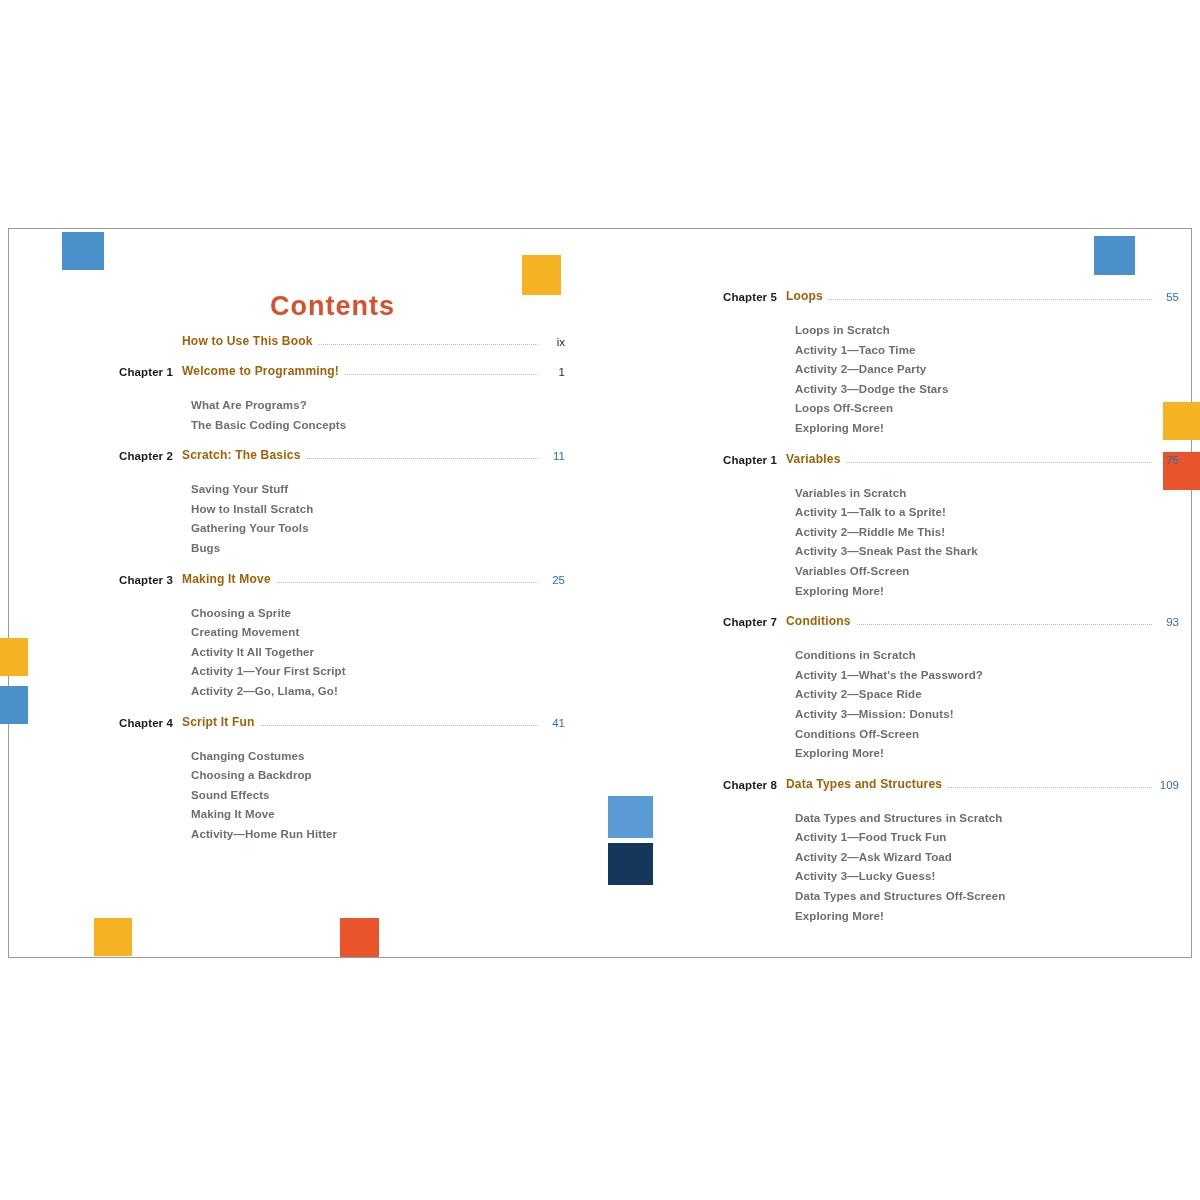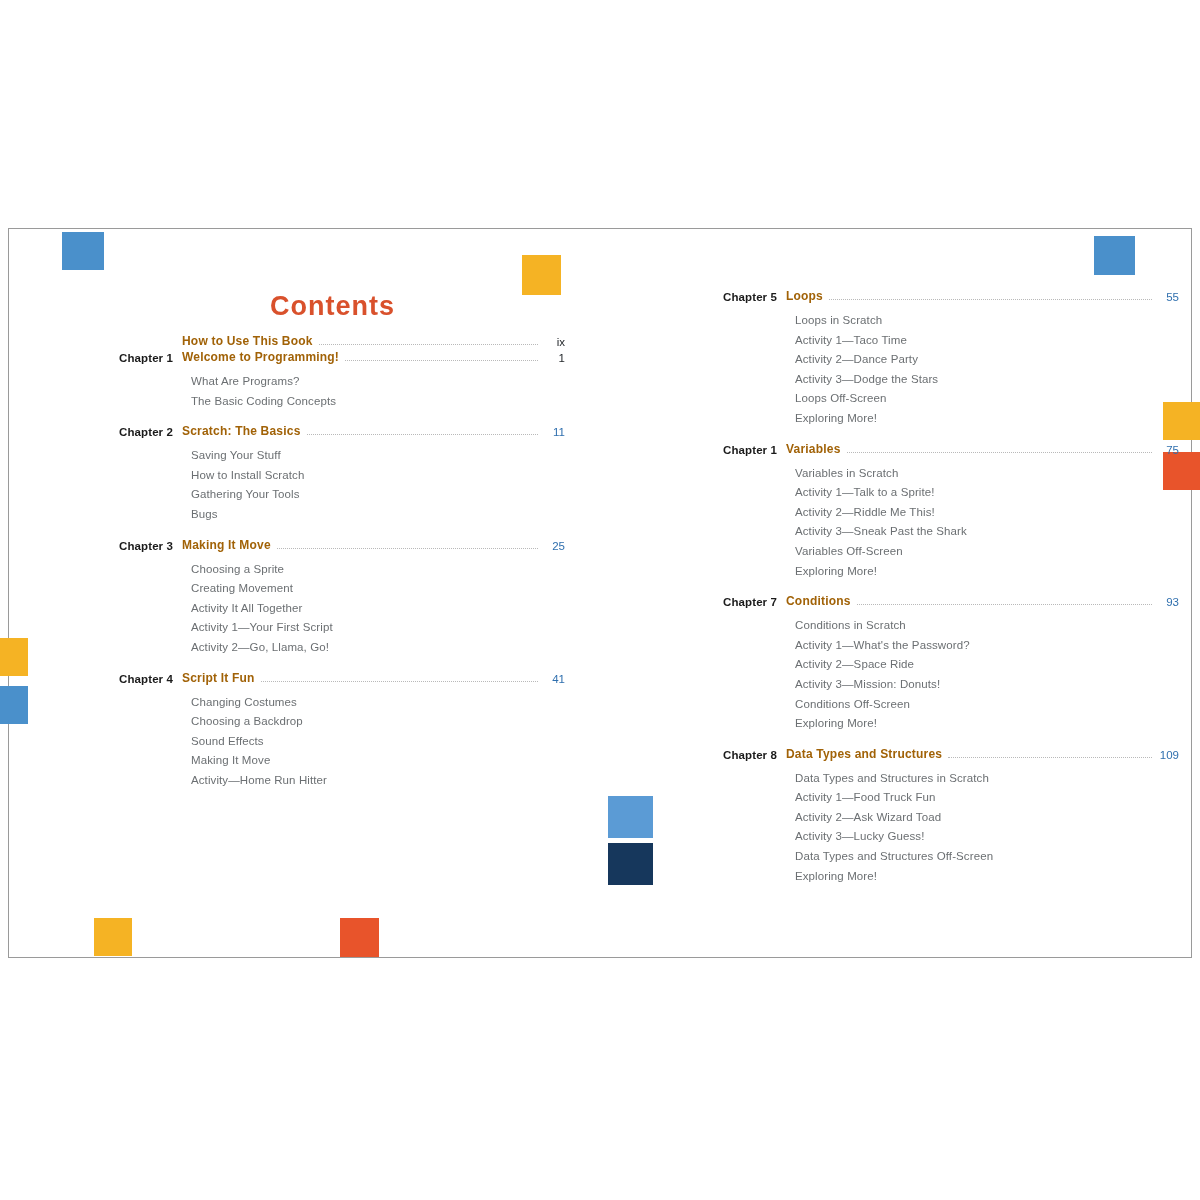--- a/index.html
+++ b/index.html
@@ -108,32 +108,33 @@
     font-weight: 400;
     color: #2f6fae;
     padding-left: 7px;
     text-align: right;
     min-width: 20px;
   }
   .pagenum.dark { color: #24282c; }
 
   .subitems {
     margin-left: 86px;
-    margin-top: 8px;
+    margin-top: 18px;
+    font-weight: bold;
   }
   .subitem {
     font-size: 11.5px;
     color: #6b6f72;
     line-height: 19.6px;
     letter-spacing: 0.1px;
     white-space: nowrap;
   }
 
   
-  .front-matter { margin-bottom: 2px; }
+  .front-matter { margin-bottom: 16px; }
 </style>
 </head>
 <body>
 
 <div id="deco-layer">
     <div class="deco" style="left: 62px; top: 232px; width: 42px; height: 38px; background: rgb(74, 144, 203);"></div>
     <div class="deco" style="left: 522px; top: 255px; width: 39px; height: 40px; background: rgb(245, 179, 36);"></div>
     <div class="deco" style="left: 1094px; top: 236px; width: 41px; height: 39px; background: rgb(74, 144, 203);"></div>
     <div class="deco" style="left: 1163px; top: 402px; width: 38px; height: 38px; background: rgb(245, 179, 36);"></div>
     <div class="deco" style="left: 1163px; top: 452px; width: 38px; height: 38px; background: rgb(232, 84, 43);"></div>

